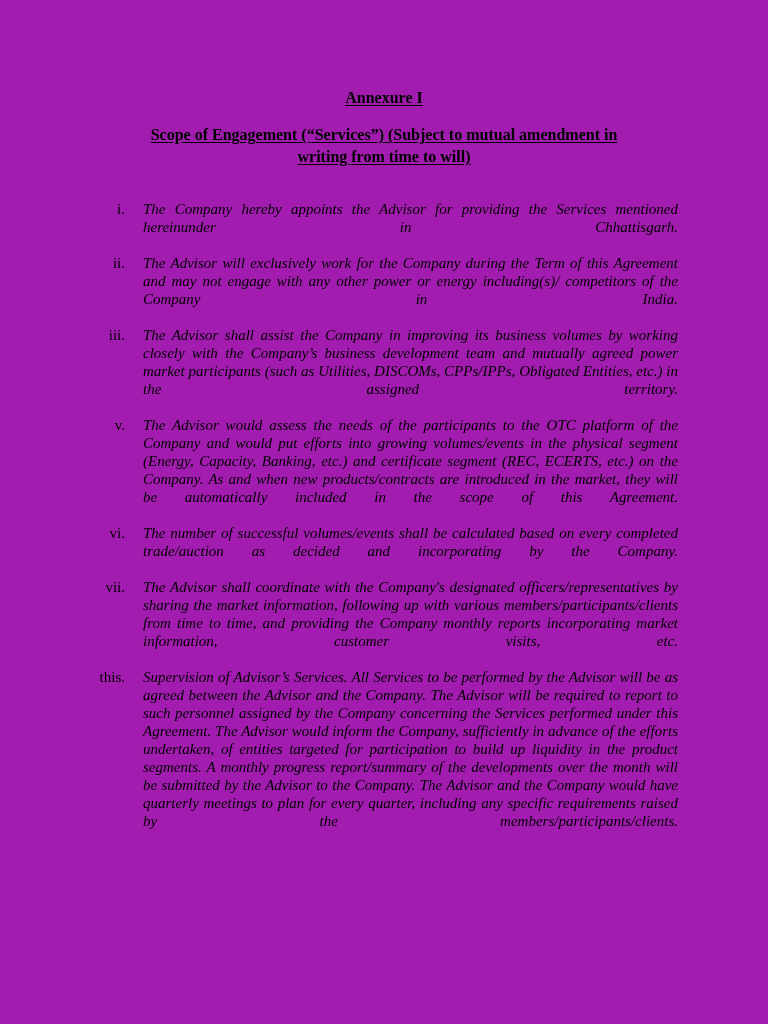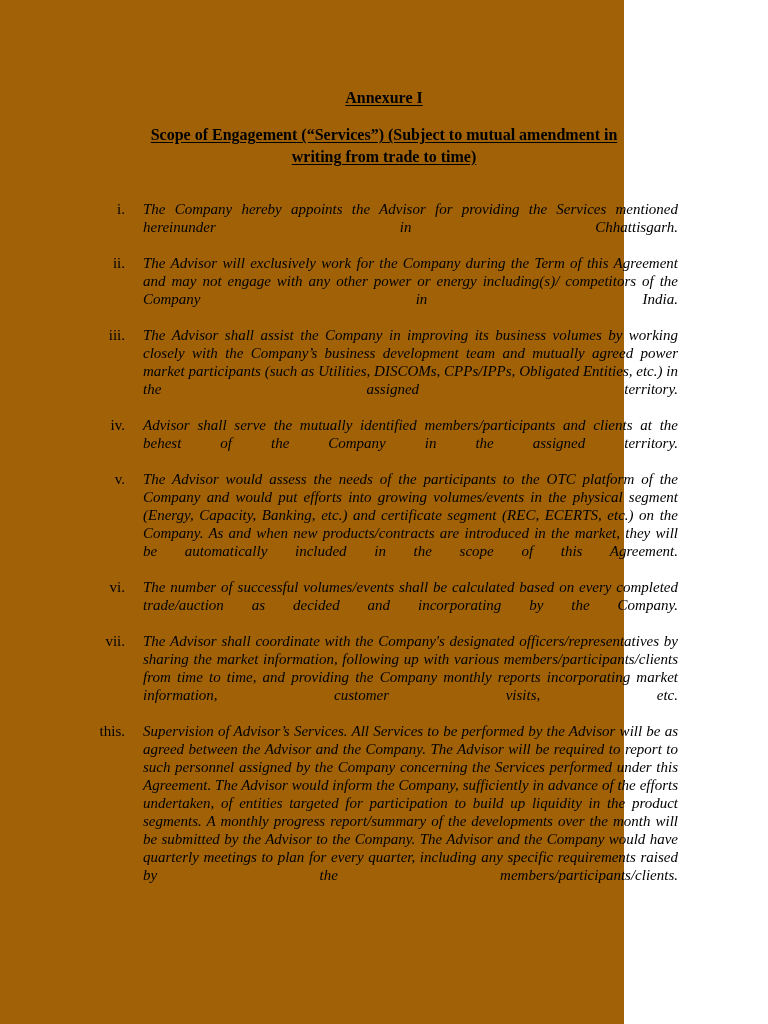--- a/index.html
+++ b/index.html
@@ -11,23 +11,23 @@
   body {
     width: 768px;
     height: 1024px;
     font-family: "Liberation Serif", "DejaVu Serif", serif;
     color: #000000;
     overflow: hidden;
   }
 
   .page {
     position: relative;
-    width: 624px;
+    width: 768px;
     height: 1024px;
-    background: #a16207;
+    background: #a21caf;
     box-sizing: border-box;
   }
 
   
   .heading-block {
     position: absolute;
     left: 90px;
     top: 88px;
     width: 588px;
   }
@@ -93,39 +93,35 @@
     width: 100%;
   }
 </style>
 </head>
 <body>
 
 <div class="page">
 
   <div class="heading-block">
     <div class="doc-title"><span class="u">Annexure I</span></div>
-    <div class="doc-subtitle"><span class="u">Scope of Engagement (“Services”) (Subject to mutual amendment in</span><br><span class="u">writing from trade to time)</span></div>
+    <div class="doc-subtitle"><span class="u">Scope of Engagement (“Services”) (Subject to mutual amendment in</span><br><span class="u">writing from time to will)</span></div>
   </div>
 
   <ol class="clause-list">
     <li class="clause">
       <span class="clause-marker">i.</span>
       <span class="clause-text">The Company hereby appoints the Advisor for providing the Services mentioned hereinunder in Chhattisgarh.</span>
     </li>
     <li class="clause">
       <span class="clause-marker">ii.</span>
       <span class="clause-text">The Advisor will exclusively work for the Company during the Term of this Agreement and may not engage with any other power or energy including(s)/ competitors of the Company in India.</span>
     </li>
     <li class="clause">
       <span class="clause-marker">iii.</span>
       <span class="clause-text">The Advisor shall assist the Company in improving its business volumes by working closely with the Company’s business development team and mutually agreed power market participants (such as Utilities, DISCOMs, CPPs/IPPs, Obligated Entities, etc.) in the assigned territory.</span>
-    </li>
-    <li class="clause">
-      <span class="clause-marker">iv.</span>
-      <span class="clause-text">Advisor shall serve the mutually identified members/participants and clients at the behest of the Company in the assigned territory.</span>
     </li>
     <li class="clause">
       <span class="clause-marker">v.</span>
       <span class="clause-text">The Advisor would assess the needs of the participants to the OTC platform of the Company and would put efforts into growing volumes/events in the physical segment (Energy, Capacity, Banking, etc.) and certificate segment (REC, ECERTS, etc.) on the Company. As and when new products/contracts are introduced in the market, they will be automatically included in the scope of this Agreement.</span>
     </li>
     <li class="clause">
       <span class="clause-marker">vi.</span>
       <span class="clause-text">The number of successful volumes/events shall be calculated based on every completed trade/auction as decided and incorporating by the Company.</span>
     </li>
     <li class="clause">

